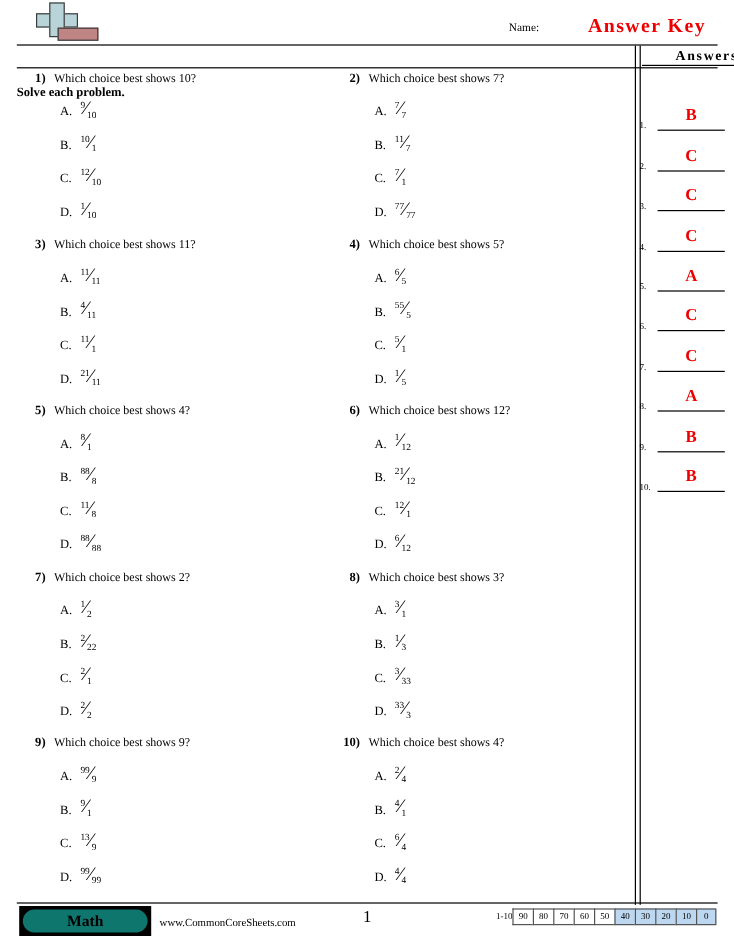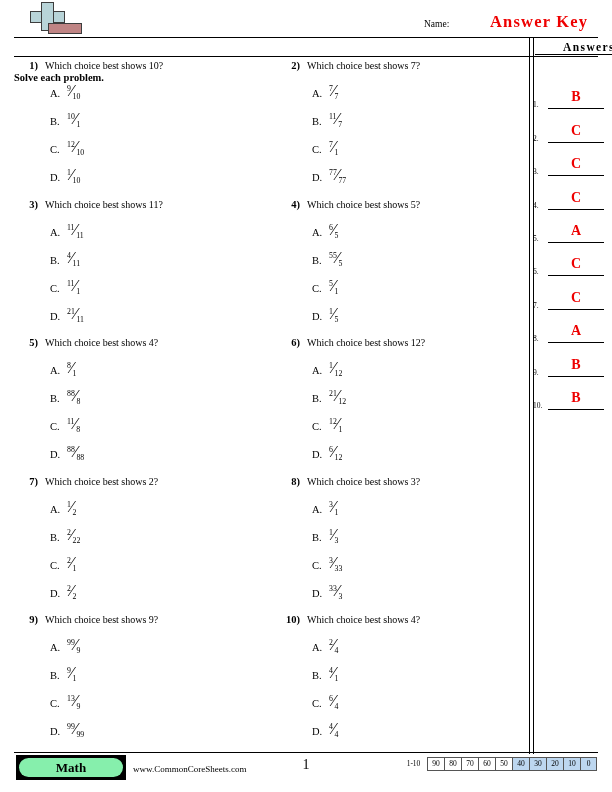--- a/index.html
+++ b/index.html
@@ -228,21 +228,21 @@
   #math-badge {
     position: absolute;
     left: 16px; top: 755px;
     width: 110px; height: 25px;
     background: #000000;
   }
   #math-badge .pill {
     position: absolute;
     left: 3px; top: 3px;
     width: 104px; height: 19px;
-    background: #86efac;
+    background: #0f766e;
     border-radius: 10px;
     text-align: center;
     line-height: 19px;
     font-size: 13px;
     font-weight: bold;
   }
   #site-url {
     position: absolute;
     left: 133px; top: 764px;
     font-size: 9px;
@@ -257,21 +257,21 @@
   #scale {
     position: absolute;
     left: 400px; top: 757px;
     height: 14px;
     display: flex;
     align-items: stretch;
     font-size: 7.5px;
   }
   #scale .range {
     width: 27px;
-    text-align: center;
+    text-align: right;
     line-height: 14px;
   }
   #scale .cell {
     width: 17px;
     border: 1px solid #555;
     border-right: none;
     text-align: center;
     line-height: 12px;
     box-sizing: border-box;
     background: #ffffff;

